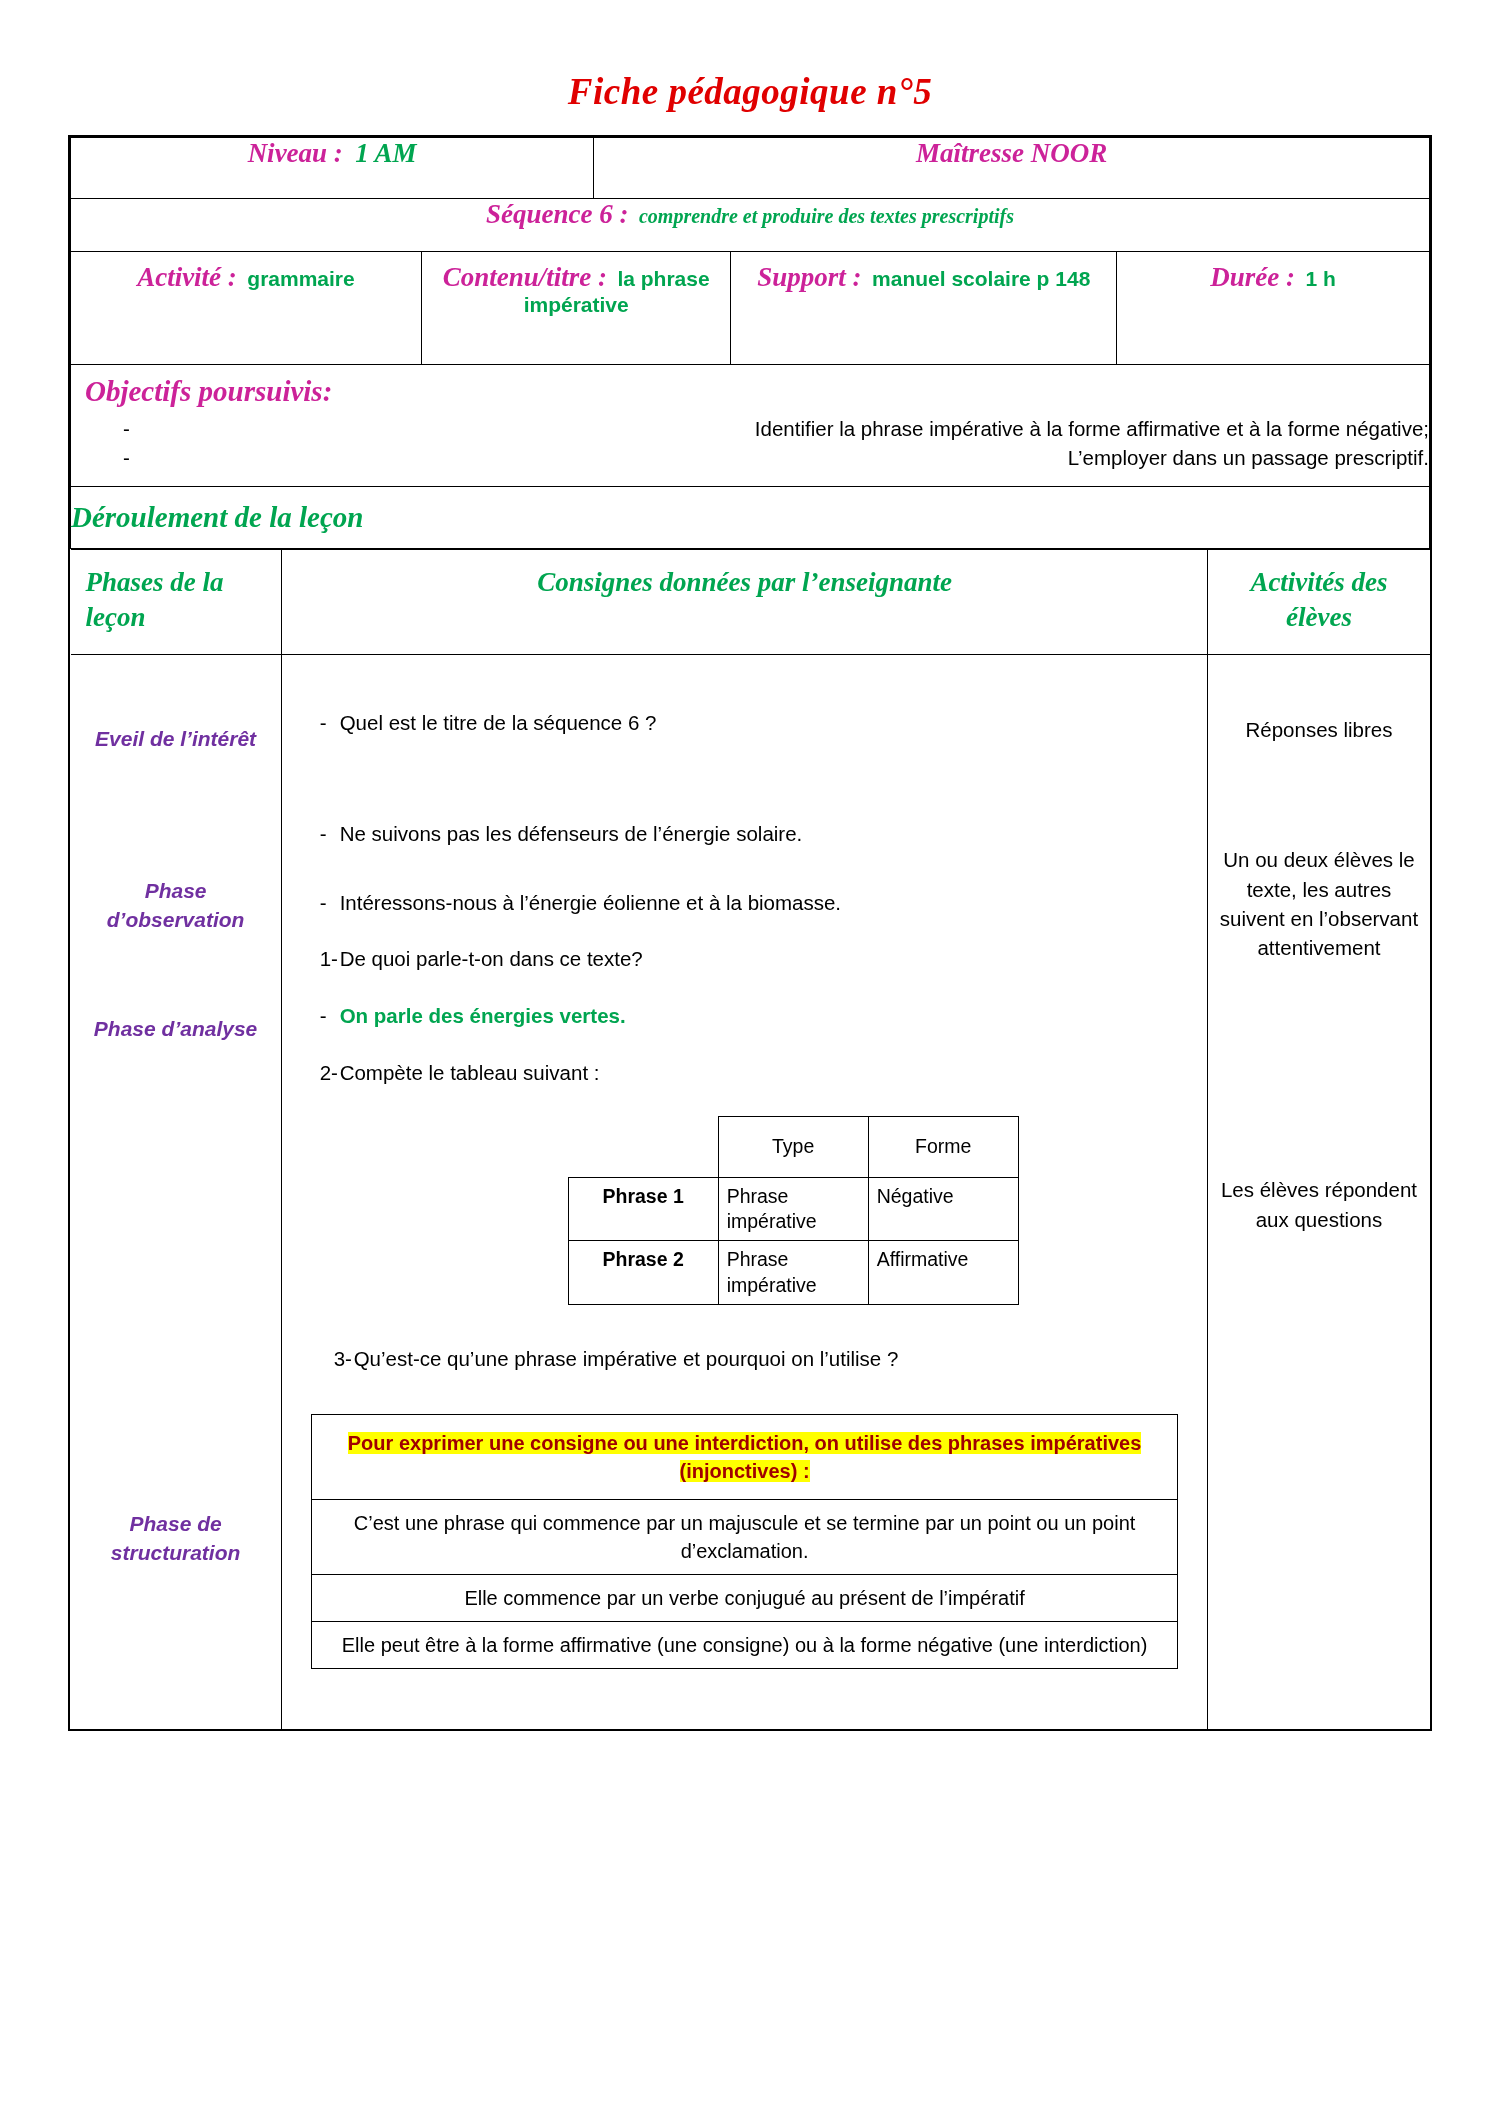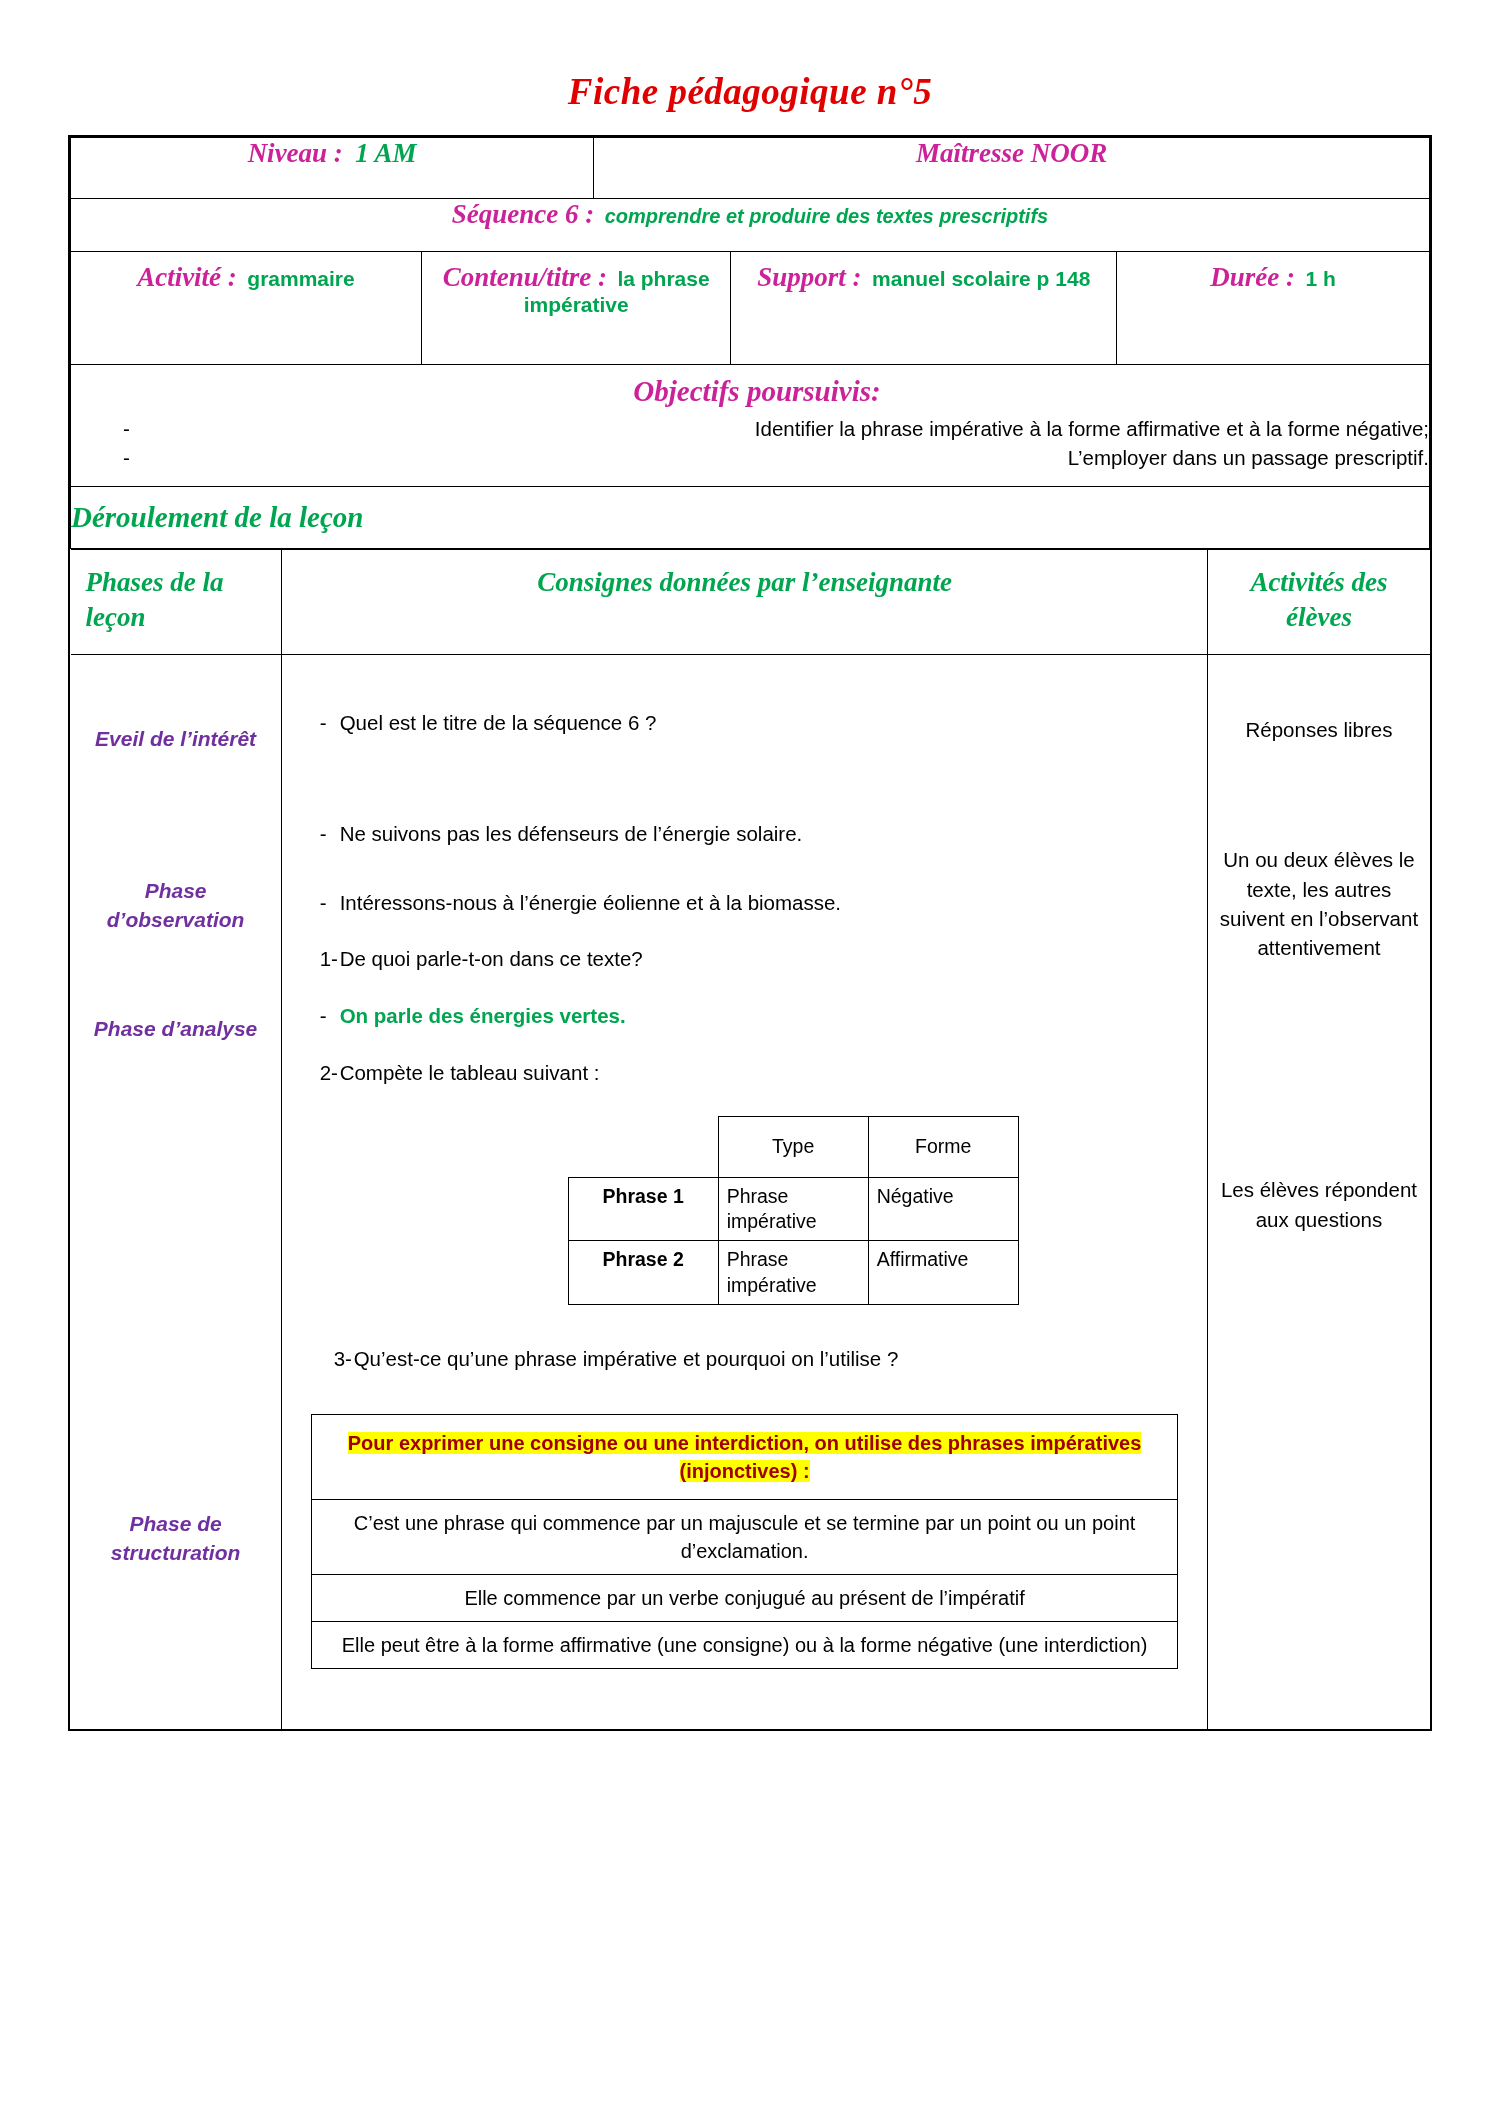--- a/index.html
+++ b/index.html
@@ -77,38 +77,37 @@
 
   .row-seq td{ text-align:center; height:52px;}
   .seq-label{
     font-family:"Liberation Serif", serif;
     font-style:italic;
     font-weight:bold;
     color:#cc2299;
     font-size:27px;
   }
   .seq-value{
-    font-family:Liberation Sans, sans-serif;
+    font-family:Liberation Serif, serif;
     font-style:italic;
     font-weight:bold;
     color:#00a550;
     font-size:20px;
   }
 
   .row-act td{ text-align:center; height:92px; }
 
   
   .objectifs-head{
     font-family:"Liberation Serif", serif;
     font-style:italic;
     font-weight:bold;
     color:#cc2299;
     font-size:29px;
     padding:10px 0 6px 14px;
-    text-align:center;
   }
   ul.obj{
     list-style:none;
     margin:0;
     padding:0 0 14px 0;
   }
   ul.obj li{
     font-size:20.5px;
     line-height:1.42;
     padding-left:84px;

